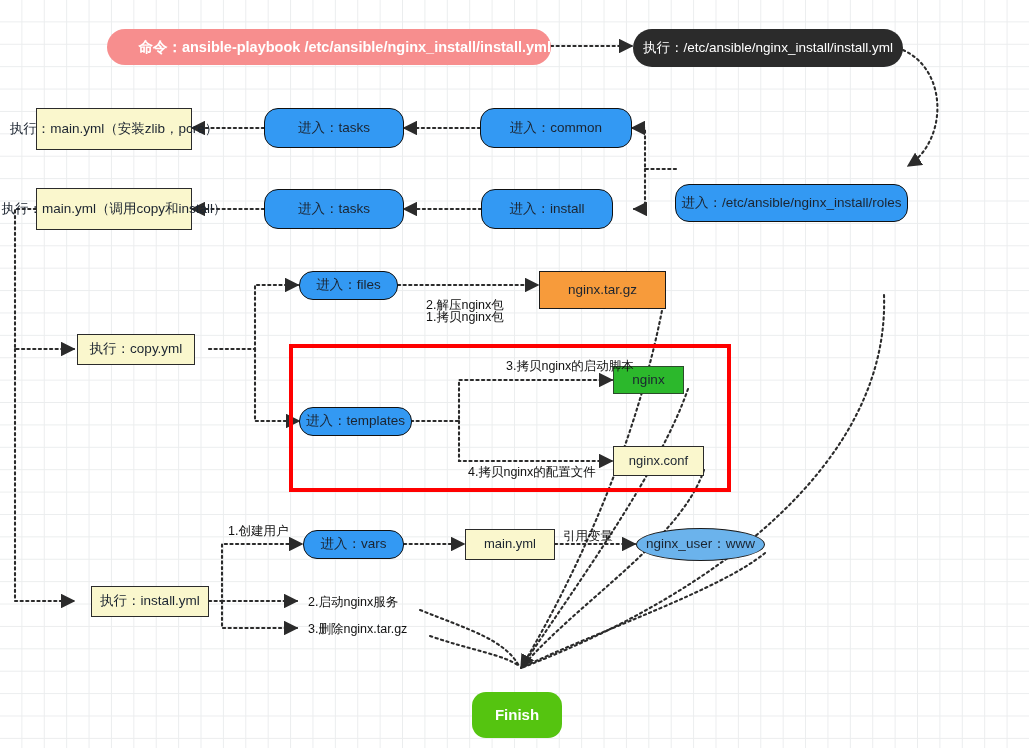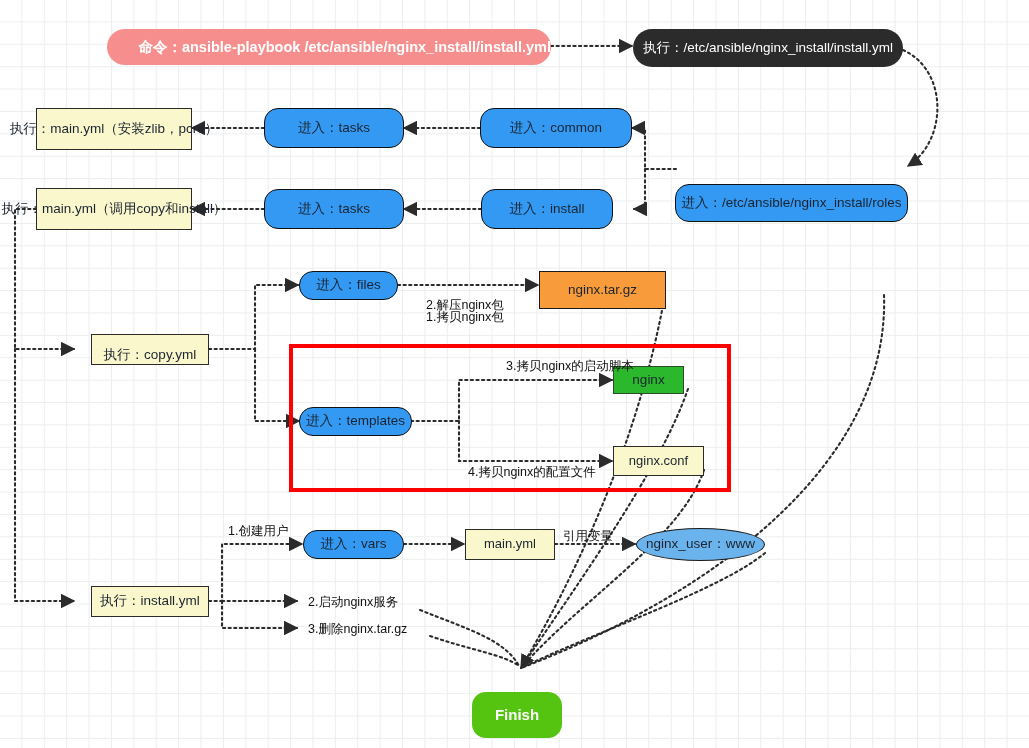--- a/index.html
+++ b/index.html
@@ -166,21 +166,21 @@
   <div class="node n-yellow n-two-line" style="left:36px;top:108px;width:156px;height:42px;">
     <span>执行：main.yml</span>
     <span>（安装zlib，pcre）</span>
   </div>
 
   <div class="node n-yellow n-two-line" style="left:36px;top:188px;width:156px;height:42px;">
     <span>执行：main.yml</span>
     <span>（调用copy和install）</span>
   </div>
 
-  <div class="node n-yellow" style="left:91px;top:334px;width:118px;height:31px;align-items:flex-end;">
+  <div class="node n-yellow" style="left:77px;top:334px;width:118px;height:31px;">
     <span>执行：copy.yml</span>
   </div>
 
   <div class="node n-yellow" style="left:91px;top:586px;width:118px;height:31px;">
     <span>执行：install.yml</span>
   </div>
 
   <div class="node n-blue" style="left:299px;top:271px;width:99px;height:29px;">
     <span>进入：files</span>
   </div>

